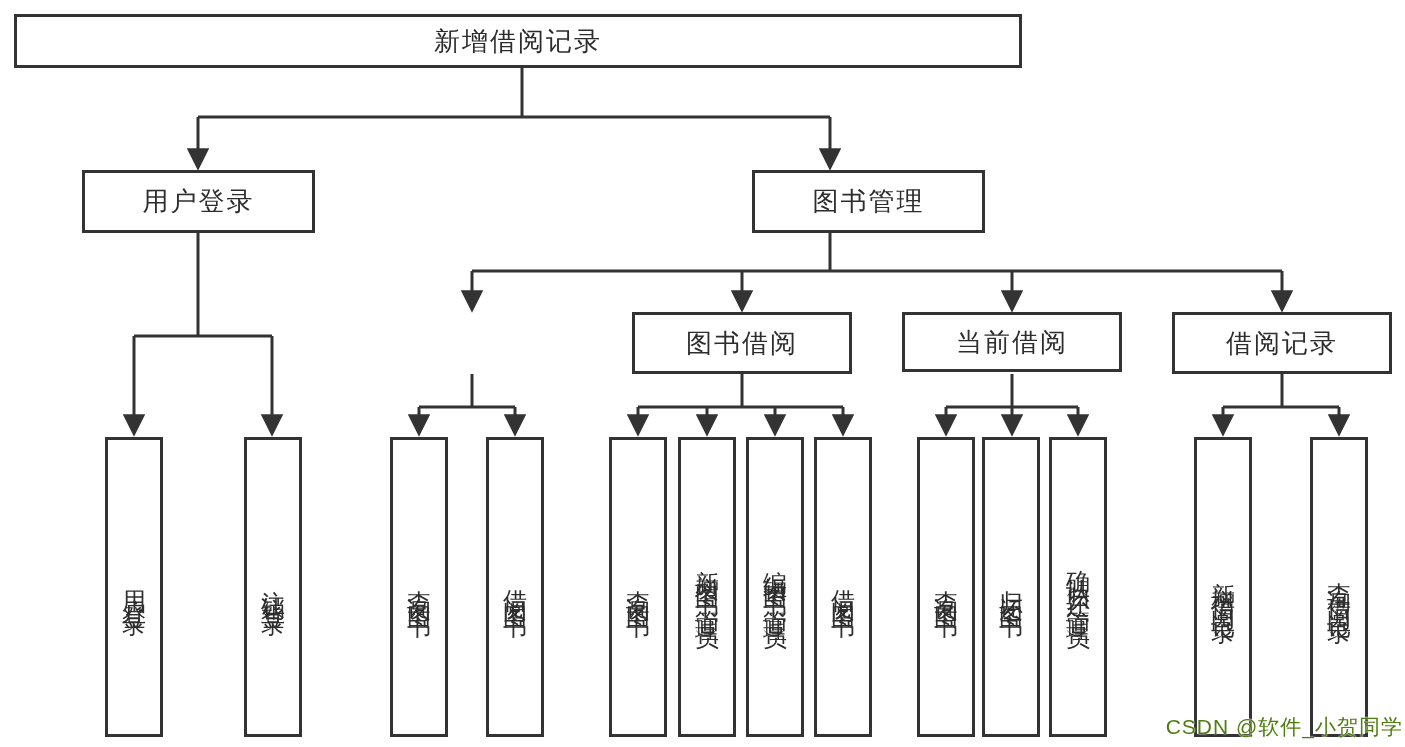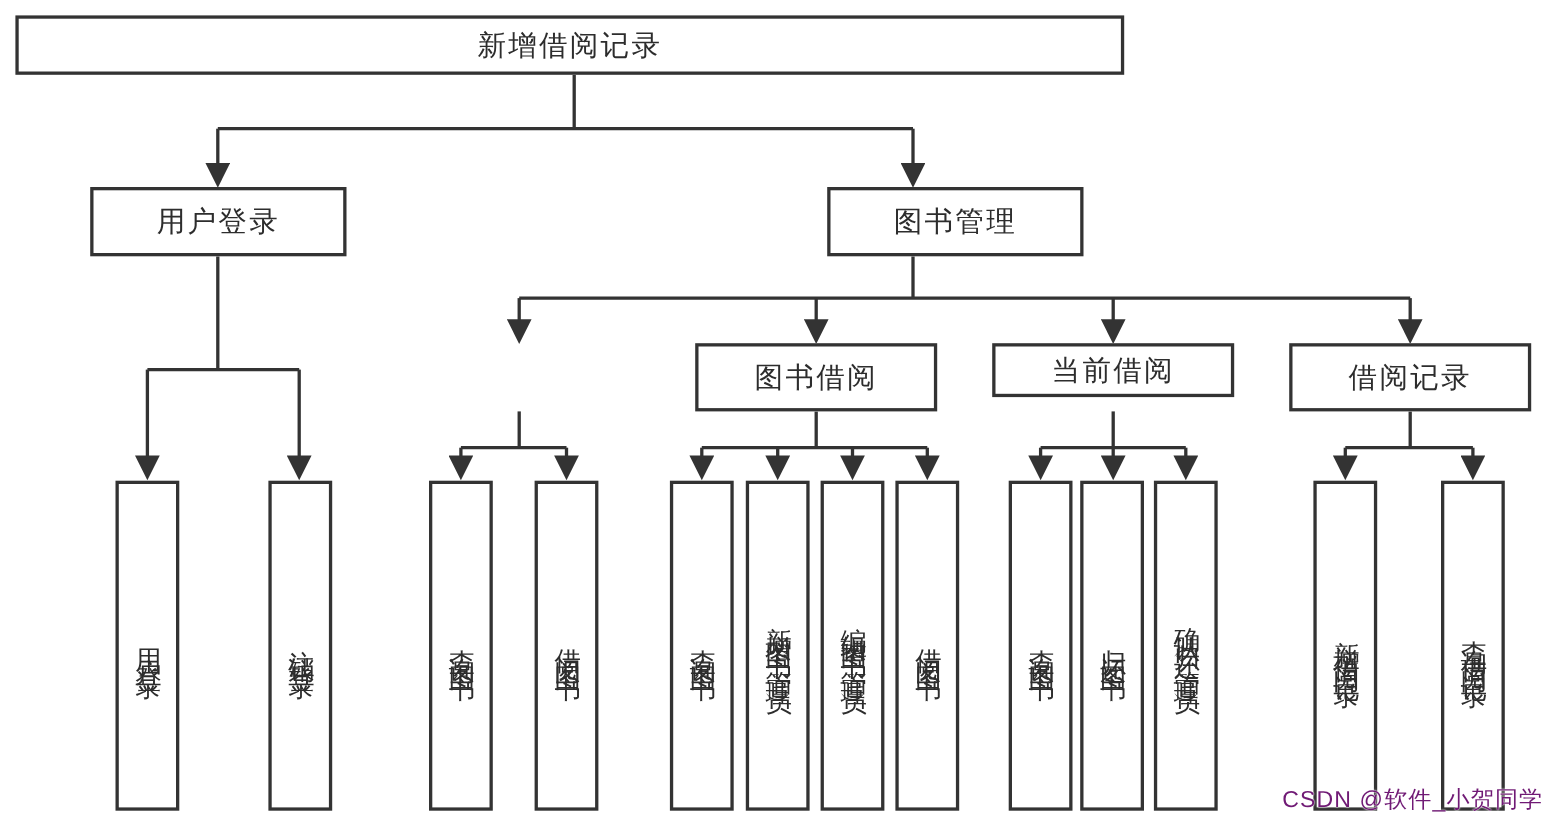--- a/index.html
+++ b/index.html
@@ -49,21 +49,21 @@
     white-space: nowrap;
   }
 
   #watermark {
     position: absolute;
     right: 2px;
     bottom: 6px;
     z-index: 3;
     font-size: 21px;
     letter-spacing: 1px;
-    color: #701a75;
+    color: #4d7c0f;
     text-shadow: 0 0 2px #ffffff, 0 0 1px #ffffff;
     white-space: nowrap;
   }
 </style>
 </head>
 <body>
 
 <div id="canvas">
 
   <svg id="wires" viewBox="0 0 1405 747" xmlns="http://www.w3.org/2000/svg">
@@ -137,21 +137,21 @@
   <div class="node hnode" style="left:82px; top:170px; width:233px; height:63px;">
     <span>用户登录</span>
   </div>
   <div class="node hnode" style="left:752px; top:170px; width:233px; height:63px;">
     <span>图书管理</span>
   </div>
 
   <div class="node hnode" style="left:632px; top:312px; width:220px; height:62px;">
     <span>图书借阅</span>
   </div>
-  <div class="node hnode" style="left:902px; top:312px; width:220px; height:49px;">
+  <div class="node hnode" style="left:902px; top:312px; width:220px; height:60px;">
     <span>当前借阅</span>
   </div>
   <div class="node hnode" style="left:1172px; top:312px; width:220px; height:62px;">
     <span>借阅记录</span>
   </div>
 
   <div class="node leaf" style="left:105px;">
     <span class="vtext">用户登录</span>
   </div>
   <div class="node leaf" style="left:244px;">

